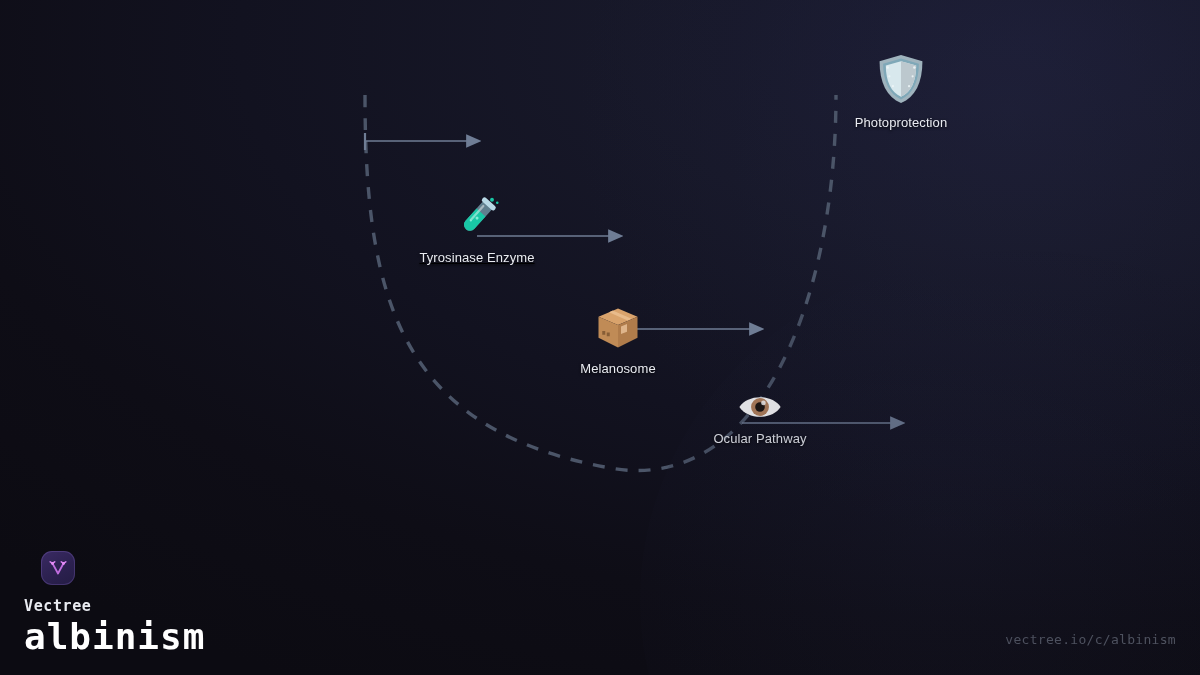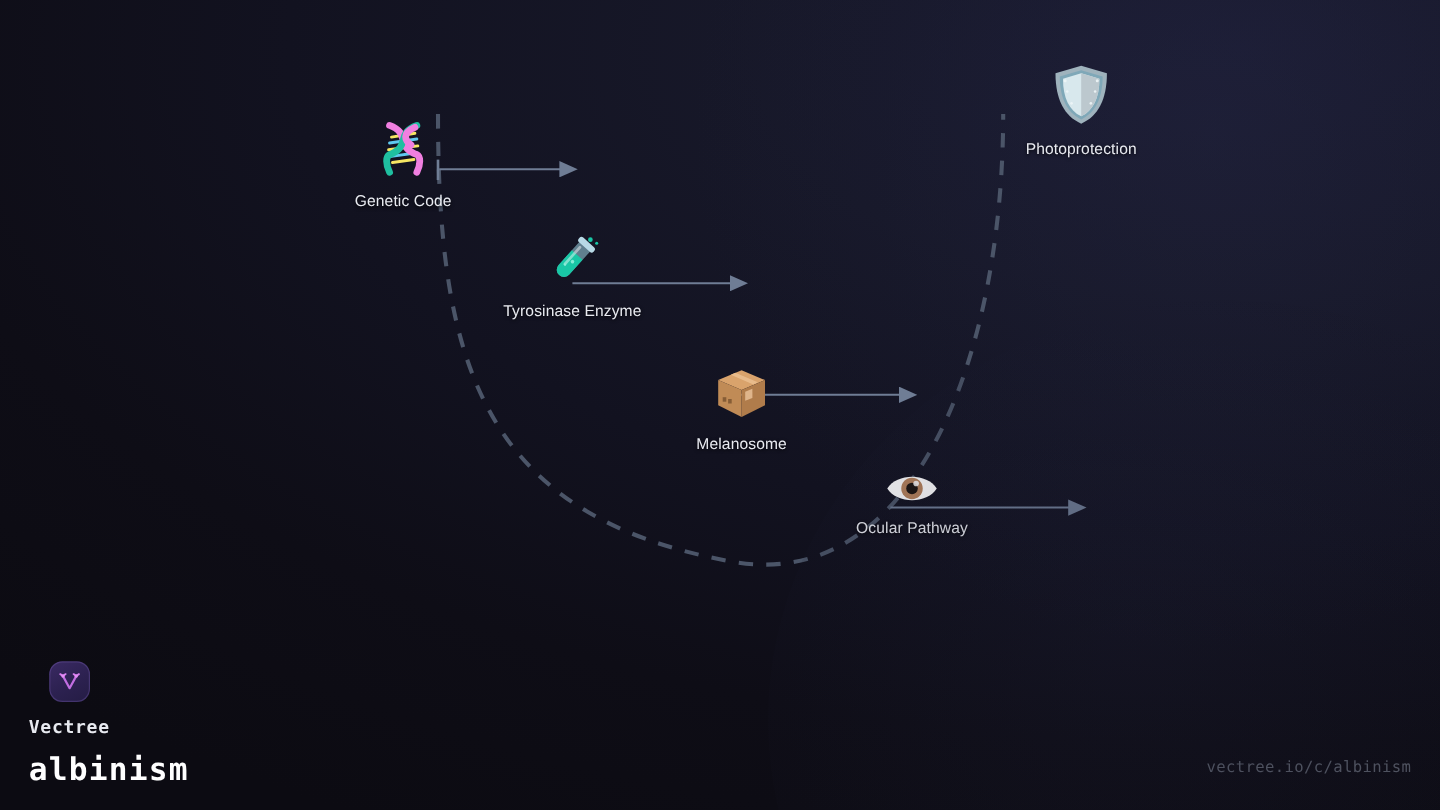--- a/index.html
+++ b/index.html
@@ -93,21 +93,21 @@
     font-size: 15px;
     font-weight: bold;
     color: #e8eaf0;
     letter-spacing: 0.6px;
   }
   .footer-title {
     position: absolute;
     left: 24px;
     bottom: 20px;
     font-family: "DejaVu Sans Mono", "Liberation Mono", monospace;
-    font-size: 26px;
+    font-size: 36px;
     font-weight: bold;
     color: #ffffff;
     letter-spacing: 1px;
     line-height: 1;
     margin-top: 17px;
   }
   .footer-url {
     position: absolute;
     right: 24px;
     bottom: 28px;
@@ -139,44 +139,22 @@
       <line x1="477" y1="236" x2="609" y2="236" stroke="#6f7d95" stroke-width="1.7" marker-end="url(#arrowhead)"></line>
     </g>
     <g>
       <line x1="610" y1="329" x2="750" y2="329" stroke="#6f7d95" stroke-width="1.7" marker-end="url(#arrowhead)"></line>
     </g>
     <g>
       <line x1="742" y1="423" x2="891" y2="423" stroke="#6f7d95" stroke-width="1.7" marker-end="url(#arrowhead)"></line>
     </g>
   </svg>
 
-  <div class="node" style="left:336px; top:98px;">
-    <span class="icon">
-      <svg width="52" height="52" viewBox="0 0 64 64">
-        <g transform="rotate(0 32 32)">
-
-          <g stroke-width="3" stroke-linecap="round">
-            <line x1="20" y1="20" x2="44" y2="16" stroke="#f5e663"></line>
-            <line x1="18" y1="26" x2="46" y2="22" stroke="#5ec8ef"></line>
-            <line x1="17" y1="33" x2="47" y2="29" stroke="#f5e663"></line>
-            <line x1="18" y1="40" x2="46" y2="36" stroke="#5ec8ef"></line>
-            <line x1="21" y1="46" x2="43" y2="43" stroke="#f5e663"></line>
-          </g>
-
-          <path d="M18 8 C 40 16, 24 30, 46 38 C 50 40, 50 48, 46 56" fill="none" stroke="#f07fe0" stroke-width="7" stroke-linecap="round"></path>
-
-          <path d="M46 8 C 24 16, 40 30, 18 38 C 14 40, 14 48, 18 56" fill="none" stroke="#1fbfa0" stroke-width="7" stroke-linecap="round"></path>
-          <path d="M44 10 C 30 16, 34 24, 40 28" fill="none" stroke="#f07fe0" stroke-width="7" stroke-linecap="round"></path>
-        </g>
-      </svg>
-    </span>
-    <span class="label">Genetic Code</span>
-  </div>
-
-  <div class="node" style="left:477px; top:193px;">
+
+  <div class="node" style="left:477px; top:193px;text-decoration:underline;">
     <span class="icon">
       <svg width="48" height="48" viewBox="0 0 64 64">
         <g transform="rotate(42 32 32)">
 
           <path d="M24 8 L40 8 L40 46 A8 8 0 0 1 24 46 Z" fill="#9fd7e8" opacity="0.55"></path>
 
           <path d="M24 24 L40 24 L40 46 A8 8 0 0 1 24 46 Z" fill="#19c7a6"></path>
 
           <rect x="21" y="5" width="22" height="7" rx="3" fill="#b8d9e6"></rect>
 

